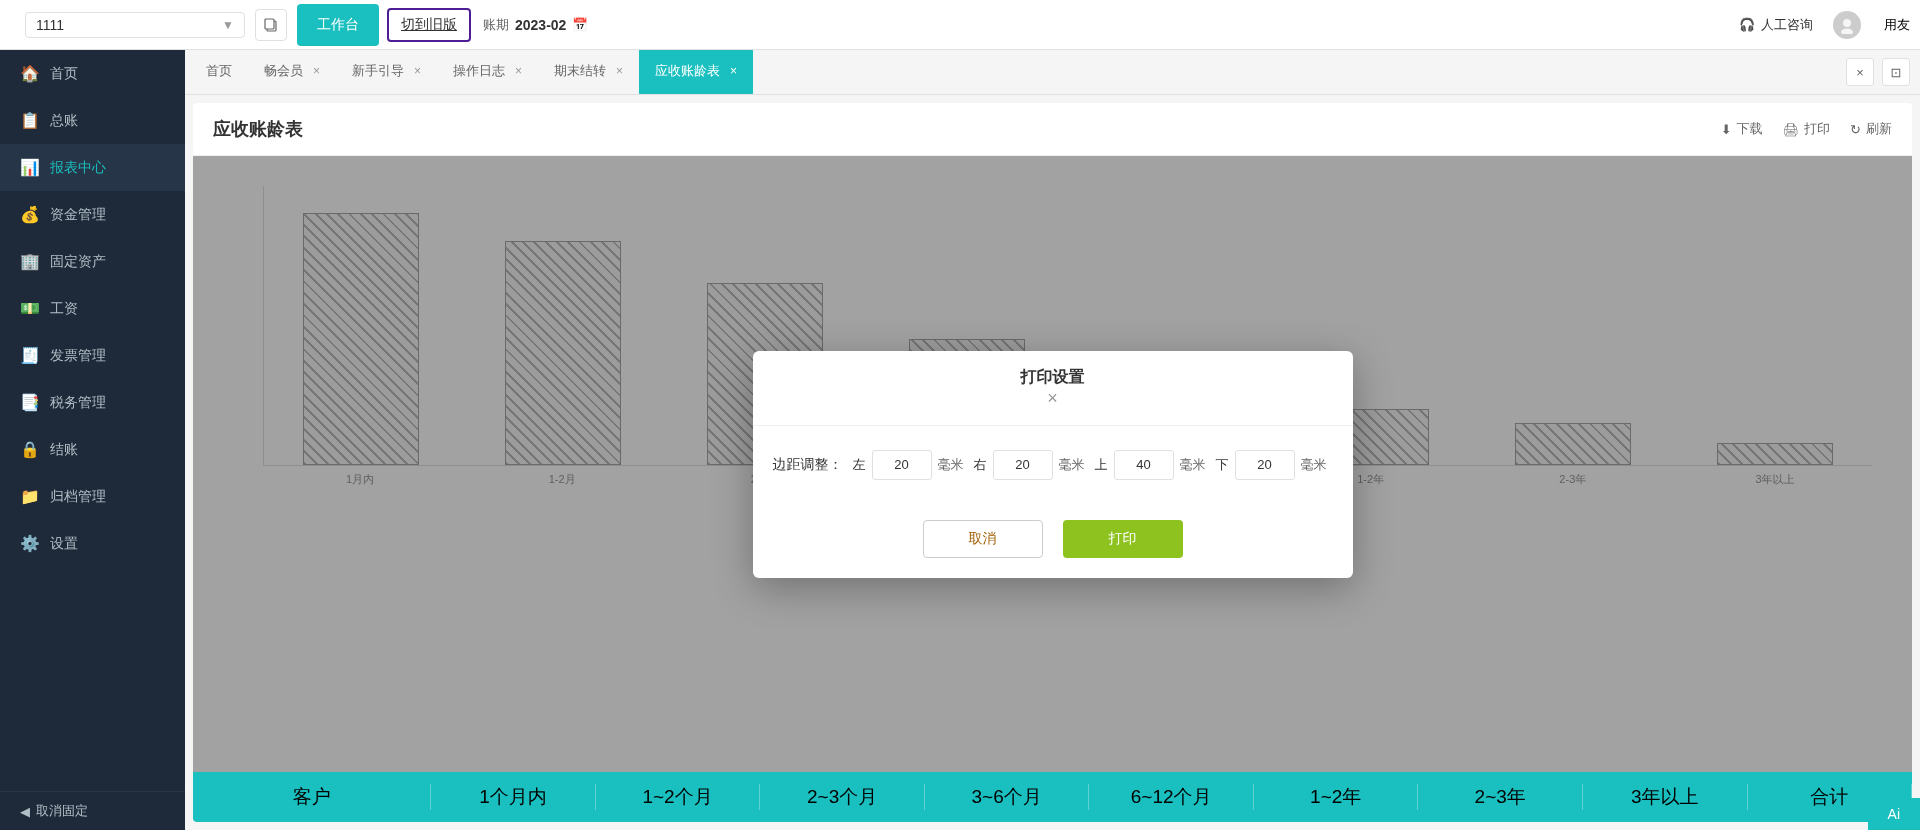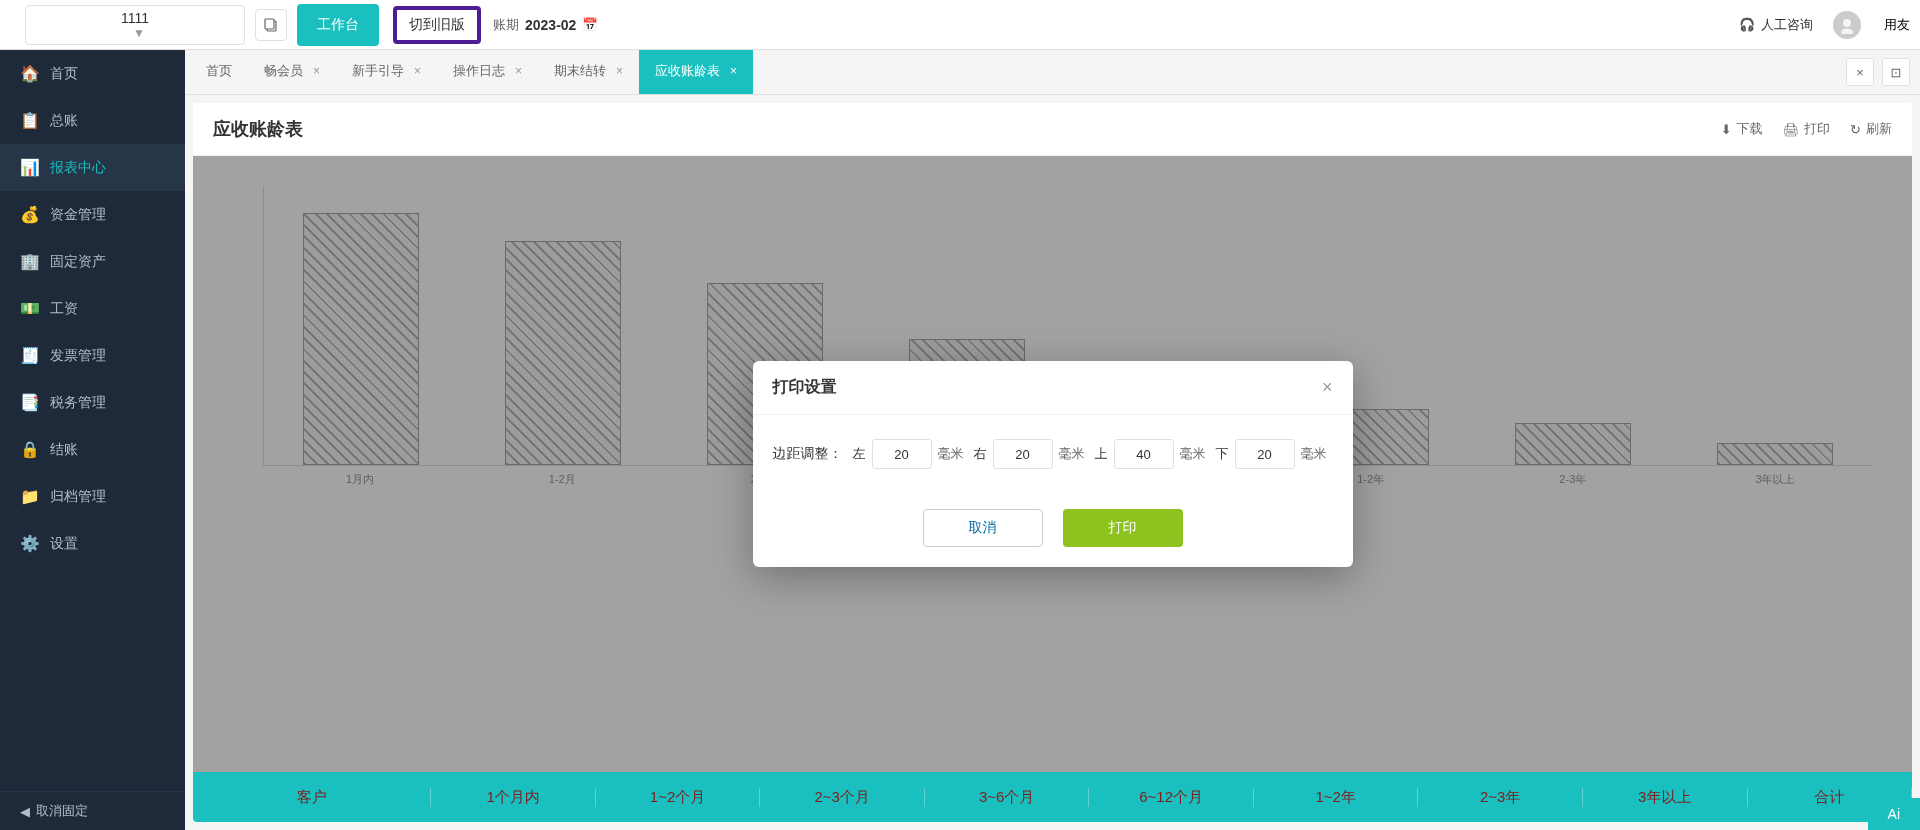--- a/index.html
+++ b/index.html
@@ -32,21 +32,20 @@
     }
     .company-selector {
       display: flex;
       align-items: center;
       margin-left: 15px;
       border: 1px solid #e0e0e0;
       border-radius: 4px;
       padding: 4px 10px;
       min-width: 220px;
       cursor: pointer;
-      flex-direction: column;
     }
     .company-name { font-size: 14px; color: #333; flex: 1; }
     .dropdown-arrow { color: #999; font-size: 12px; margin-left: 8px; }
     .copy-icon-btn {
       margin-left: 10px;
       width: 32px; height: 32px;
       border: 1px solid #e0e0e0;
       border-radius: 4px;
       display: flex; align-items: center; justify-content: center;
       cursor: pointer;
@@ -56,28 +55,29 @@
       margin-left: 10px;
       background: #1abfbf;
       color: #fff;
       border: none;
       border-radius: 4px;
       padding: 12px 20px;
       font-size: 14px;
       cursor: pointer;
     }
     .switch-old-btn {
-      margin-left: 14px;
+      margin-left: 8px;
       background: #fff;
       color: #333;
-      border: 4px solid #4c1d95;
+      border: 2px solid #4c1d95;
       border-radius: 4px;
       padding: 6px 12px;
       font-size: 14px;
       cursor: pointer;
+      text-decoration: underline;
     }
     .period-label { margin-left: 12px; color: #666; font-size: 13px; }
     .period-value { margin-left: 6px; color: #333; font-size: 14px; font-weight: bold; }
     .calendar-icon { margin-left: 6px; color: #1abfbf; cursor: pointer; }
     .header-right {
       margin-left: auto;
       display: flex;
       align-items: center;
       gap: 20px;
     }
@@ -255,22 +255,22 @@
     .bottom-table {
       height: 50px;
       background: #1abfbf;
       display: flex;
       align-items: center;
       flex-shrink: 0;
     }
     .table-header-cell {
       flex: 1;
       text-align: center;
-      color: #7f1d1d;
-      font-size: 15px;
+      color: #000000;
+      font-size: 19px;
       padding: 0 8px;
       border-right: 1px solid rgba(255,255,255,0.3);
     }
     .table-header-cell:first-child { flex: 1.5; }
 
     
     .overlay {
       position: absolute;
       top: 0; left: 0; right: 0; bottom: 0;
       background: rgba(0,0,0,0.3);
@@ -287,20 +287,21 @@
       width: 600px;
       box-shadow: 0 10px 40px rgba(0,0,0,0.3);
       overflow: hidden;
     }
     .dialog-header {
       display: flex;
       align-items: center;
       justify-content: space-between;
       padding: 16px 20px;
       border-bottom: 1px solid #f0f0f0;
+      flex-direction: column;
     }
     .dialog-title {
       font-size: 16px;
       font-weight: bold;
       color: #333;
     }
     .dialog-close {
       cursor: pointer;
       color: #999;
       font-size: 18px;
@@ -336,21 +337,21 @@
       gap: 20px;
       padding: 16px 20px 20px;
     }
     .btn-cancel {
       width: 120px; height: 38px;
       border: 1px solid #ccc;
       background: #fff;
       border-radius: 4px;
       cursor: pointer;
       font-size: 14px;
-      color: #0369a1;
+      color: #a16207;
     }
     .btn-print {
       width: 120px; height: 38px;
       border: none;
       background: #8dc21f;
       border-radius: 4px;
       cursor: pointer;
       font-size: 14px;
       color: #fff;
     }

